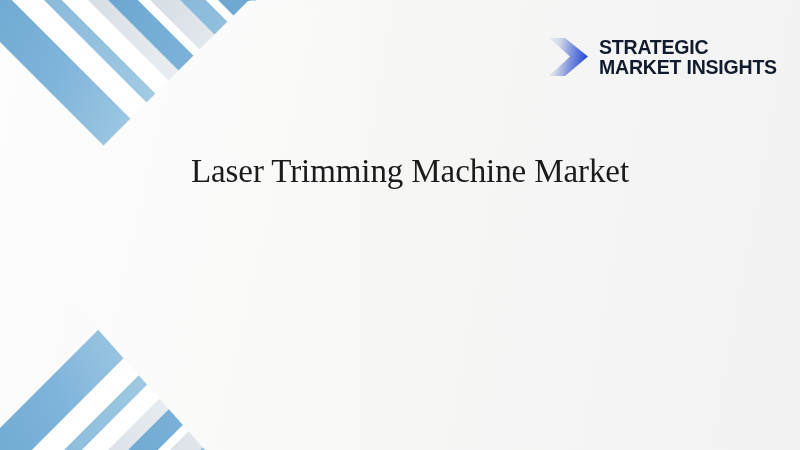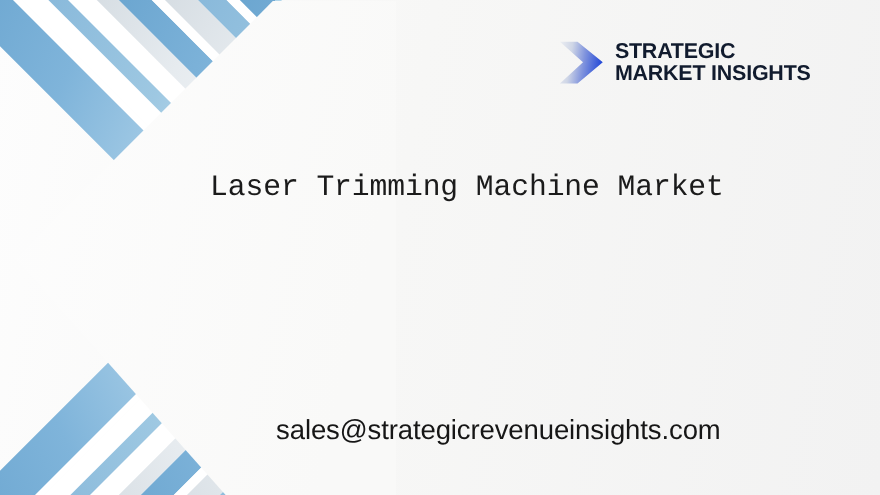--- a/index.html
+++ b/index.html
@@ -26,21 +26,21 @@
     left: 0;
     top: 0;
     width: 360px;
     height: 450px;
     pointer-events: none;
   }
 
   
   .logo-block {
     position: absolute;
-    left: 508px;
+    left: 548px;
     top: 28px;
     width: 222px;
     height: 58px;
     display: flex;
     align-items: center;
     gap: 9px;
   }
   .logo-mark {
     width: 42px;
     height: 44px;
@@ -71,23 +71,23 @@
     letter-spacing: 0.72px;
     margin-top: 6px;
     white-space: nowrap;
   }
 
   
   .report-title {
     position: absolute;
     left: 191px;
     top: 151px;
-    font-family: Liberation Mono, monospace;
+    font-family: Liberation Serif, serif;
     font-weight: 400;
-    font-size: 27px;
+    font-size: 33px;
     line-height: 40px;
     color: #1b1b1b;
     letter-spacing: -0.1px;
     white-space: nowrap;
   }
 
   
   .contact-email {
     position: absolute;
     left: 251px;
@@ -198,15 +198,14 @@
       <path d="M1,3 L17,3 L40,21.5 L17,41 L1,41 L22,21.5 Z" fill="url(#markGrad)"></path>
     </svg>
     <div class="logo-text">
       <div class="logo-line1">STRATEGIC</div>
       <div class="logo-line2">MARKET INSIGHTS</div>
     </div>
   </div>
 
   <div class="report-title">Laser Trimming Machine Market</div>
 
-  <div class="contact-email">sales@strategicrevenueinsights.com</div>
 
 </div>
 
 </body></html>

